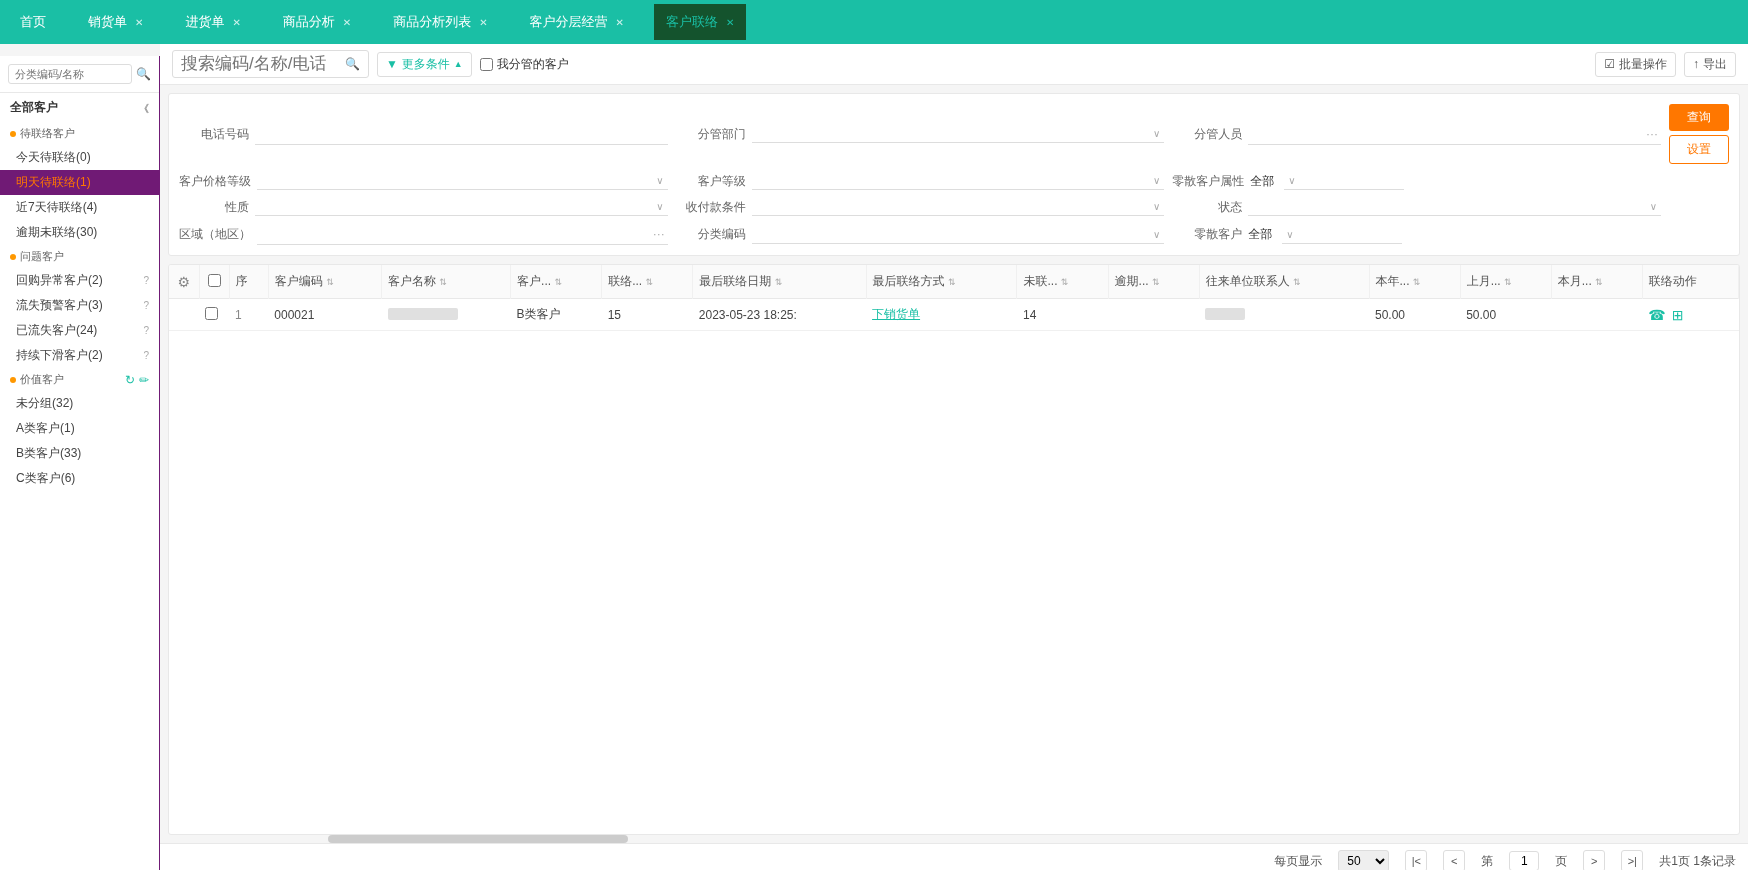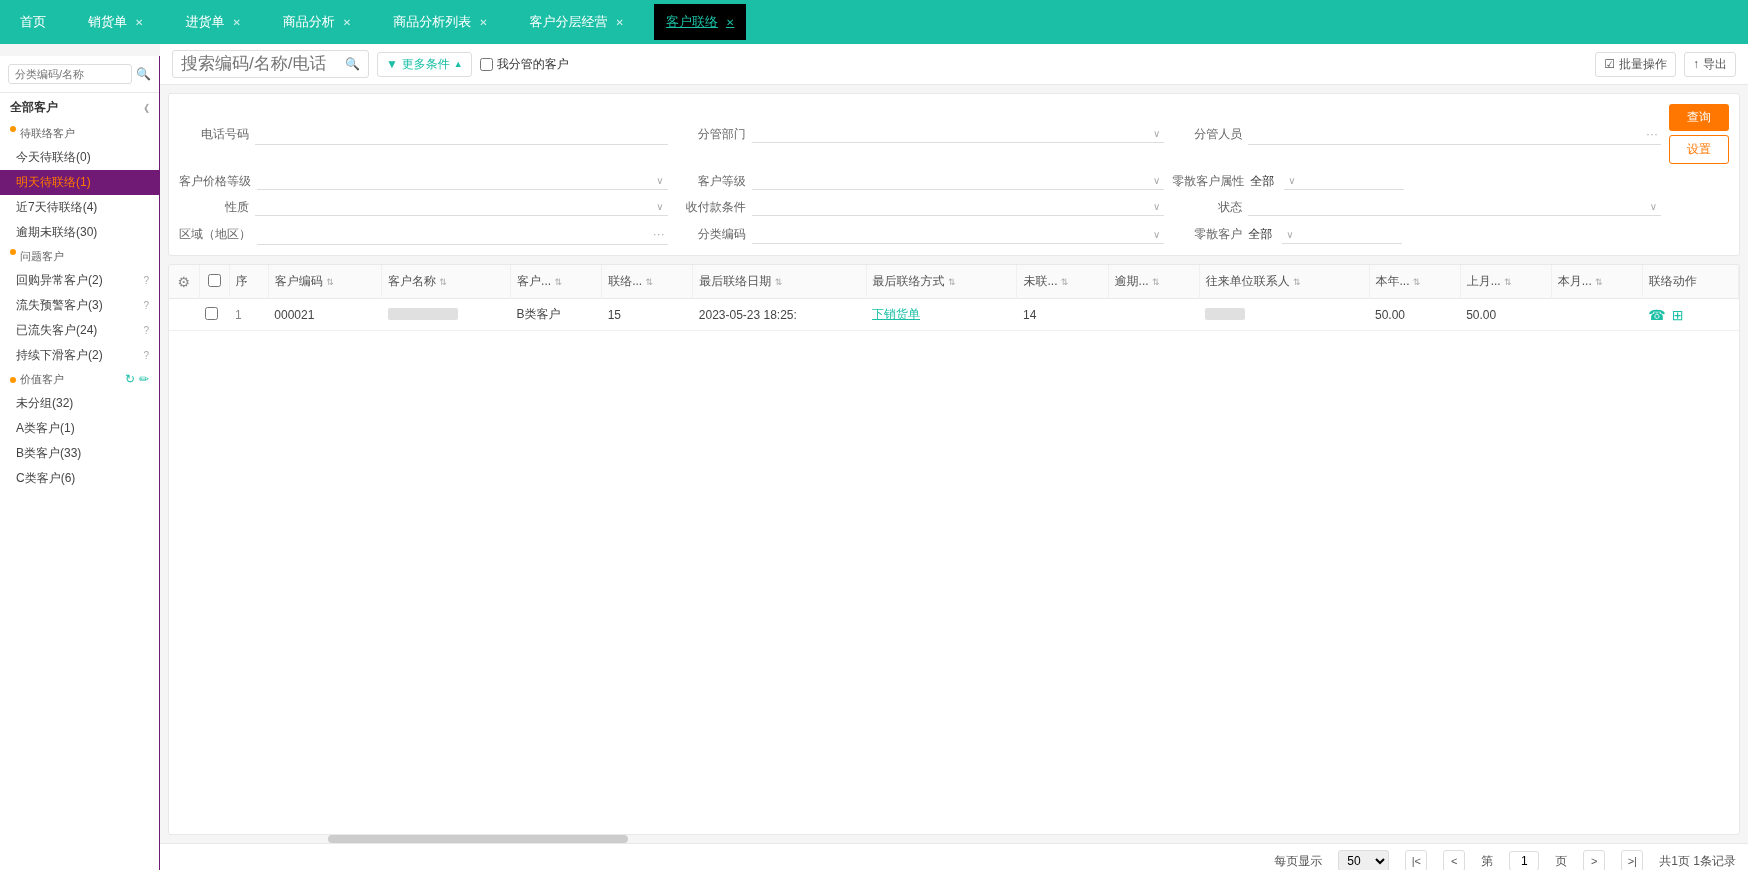--- a/index.html
+++ b/index.html
@@ -19,23 +19,22 @@
       padding: 0 12px;
       height: 36px;
       display: flex;
       align-items: center;
       cursor: pointer;
       font-size: 13px;
       gap: 4px;
       white-space: nowrap;
     }
     .nav-item.active {
-      background: #000000;
+      background: #14532d;
       color: #1abfa5;
-      text-decoration: underline;
     }
     .nav-close {
       font-size: 10px;
       color: rgba(255,255,255,0.8);
       margin-left: 4px;
       cursor: pointer;
     }
     .nav-item.active .nav-close { color: #1abfa5; }
 
     
@@ -80,20 +79,21 @@
     }
     .sidebar-section-header .collapse-icon {
       color: #999;
       font-size: 10px;
     }
     .sidebar-group-title {
       padding: 4px 10px;
       font-size: 11px;
       color: #666;
       display: flex;
+      align-items: center;
       gap: 4px;
     }
     .sidebar-group-title .dot {
       width: 6px;
       height: 6px;
       background: #ff9800;
       border-radius: 50%;
       display: inline-block;
     }
     .sidebar-item {

